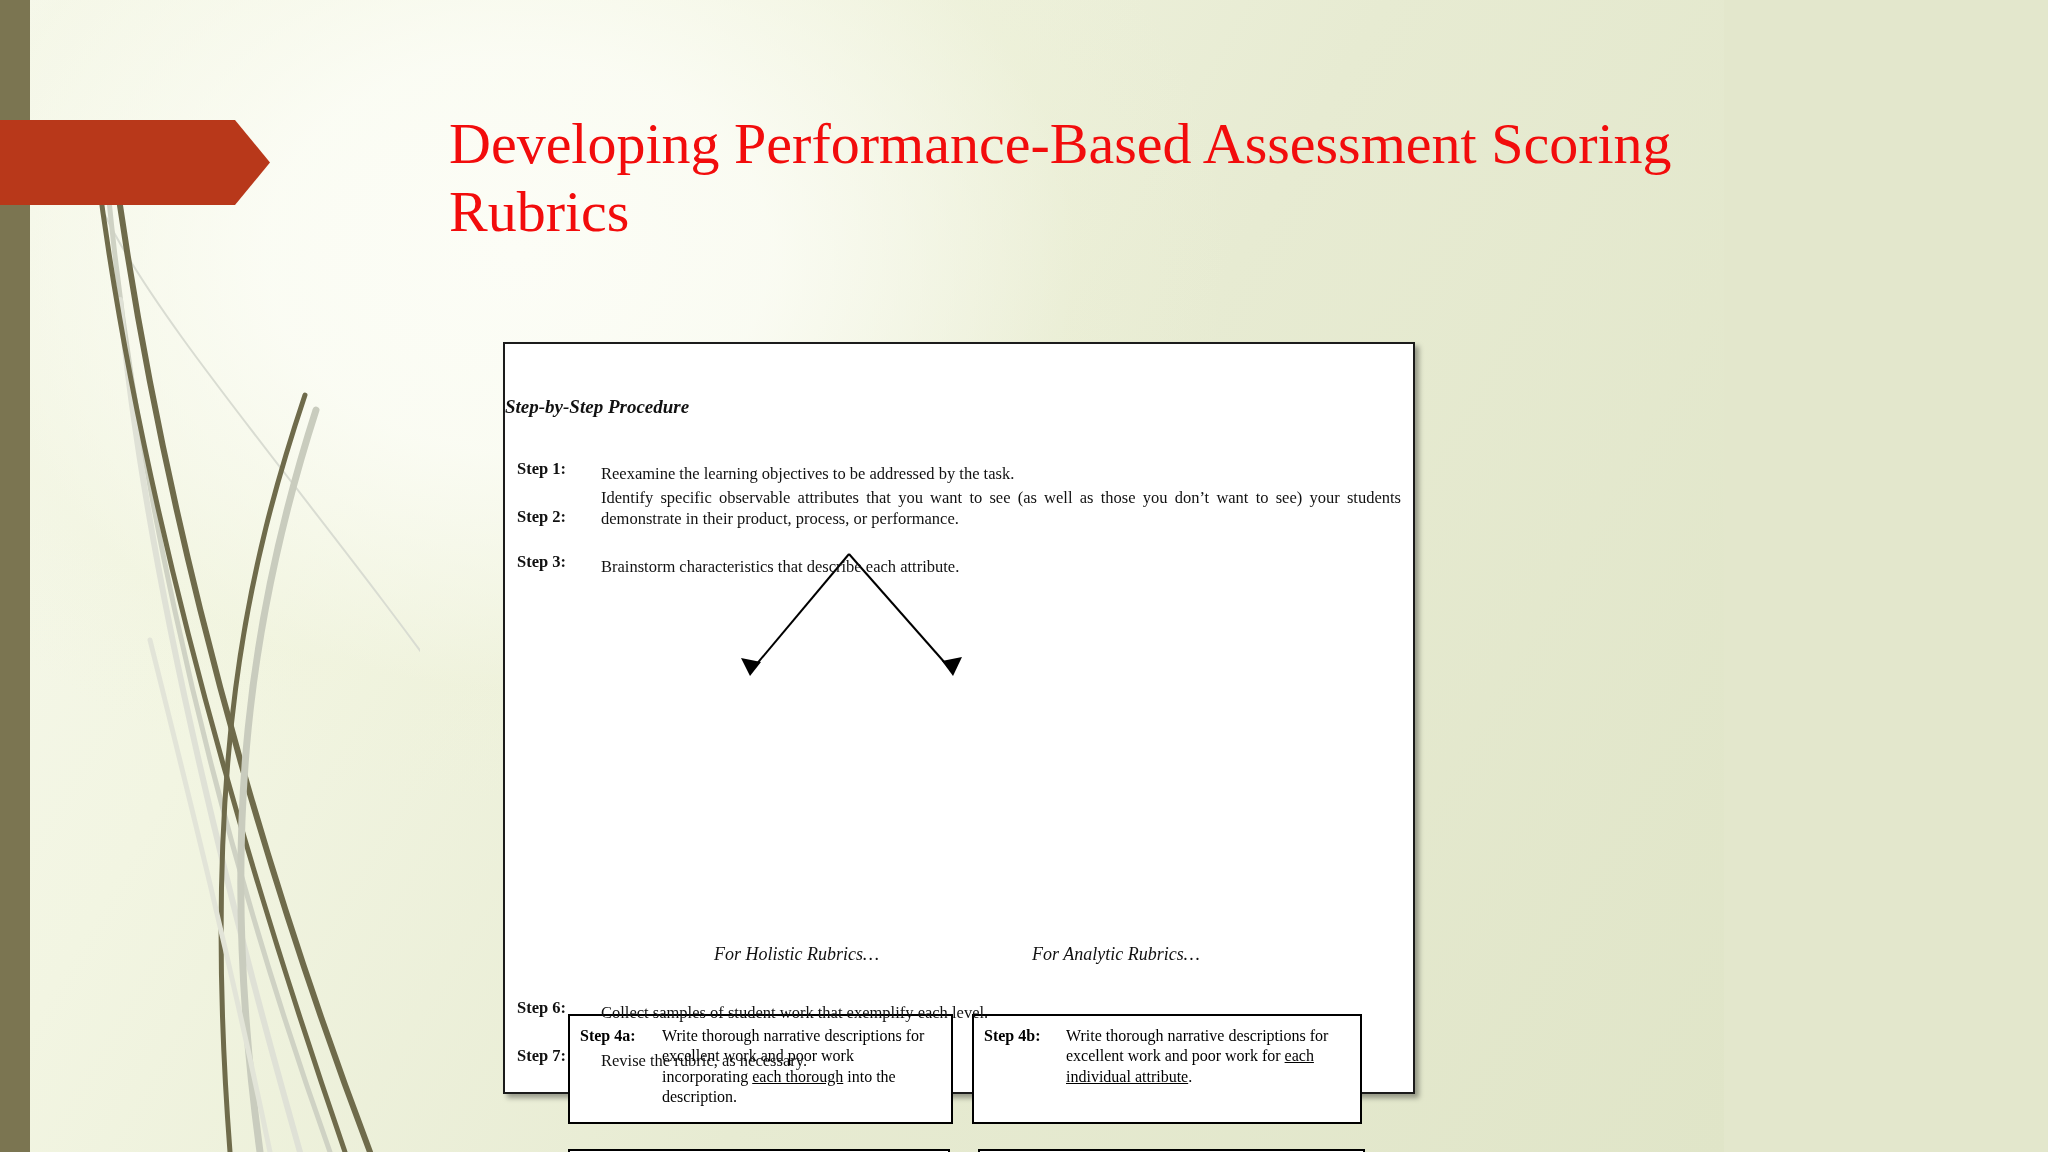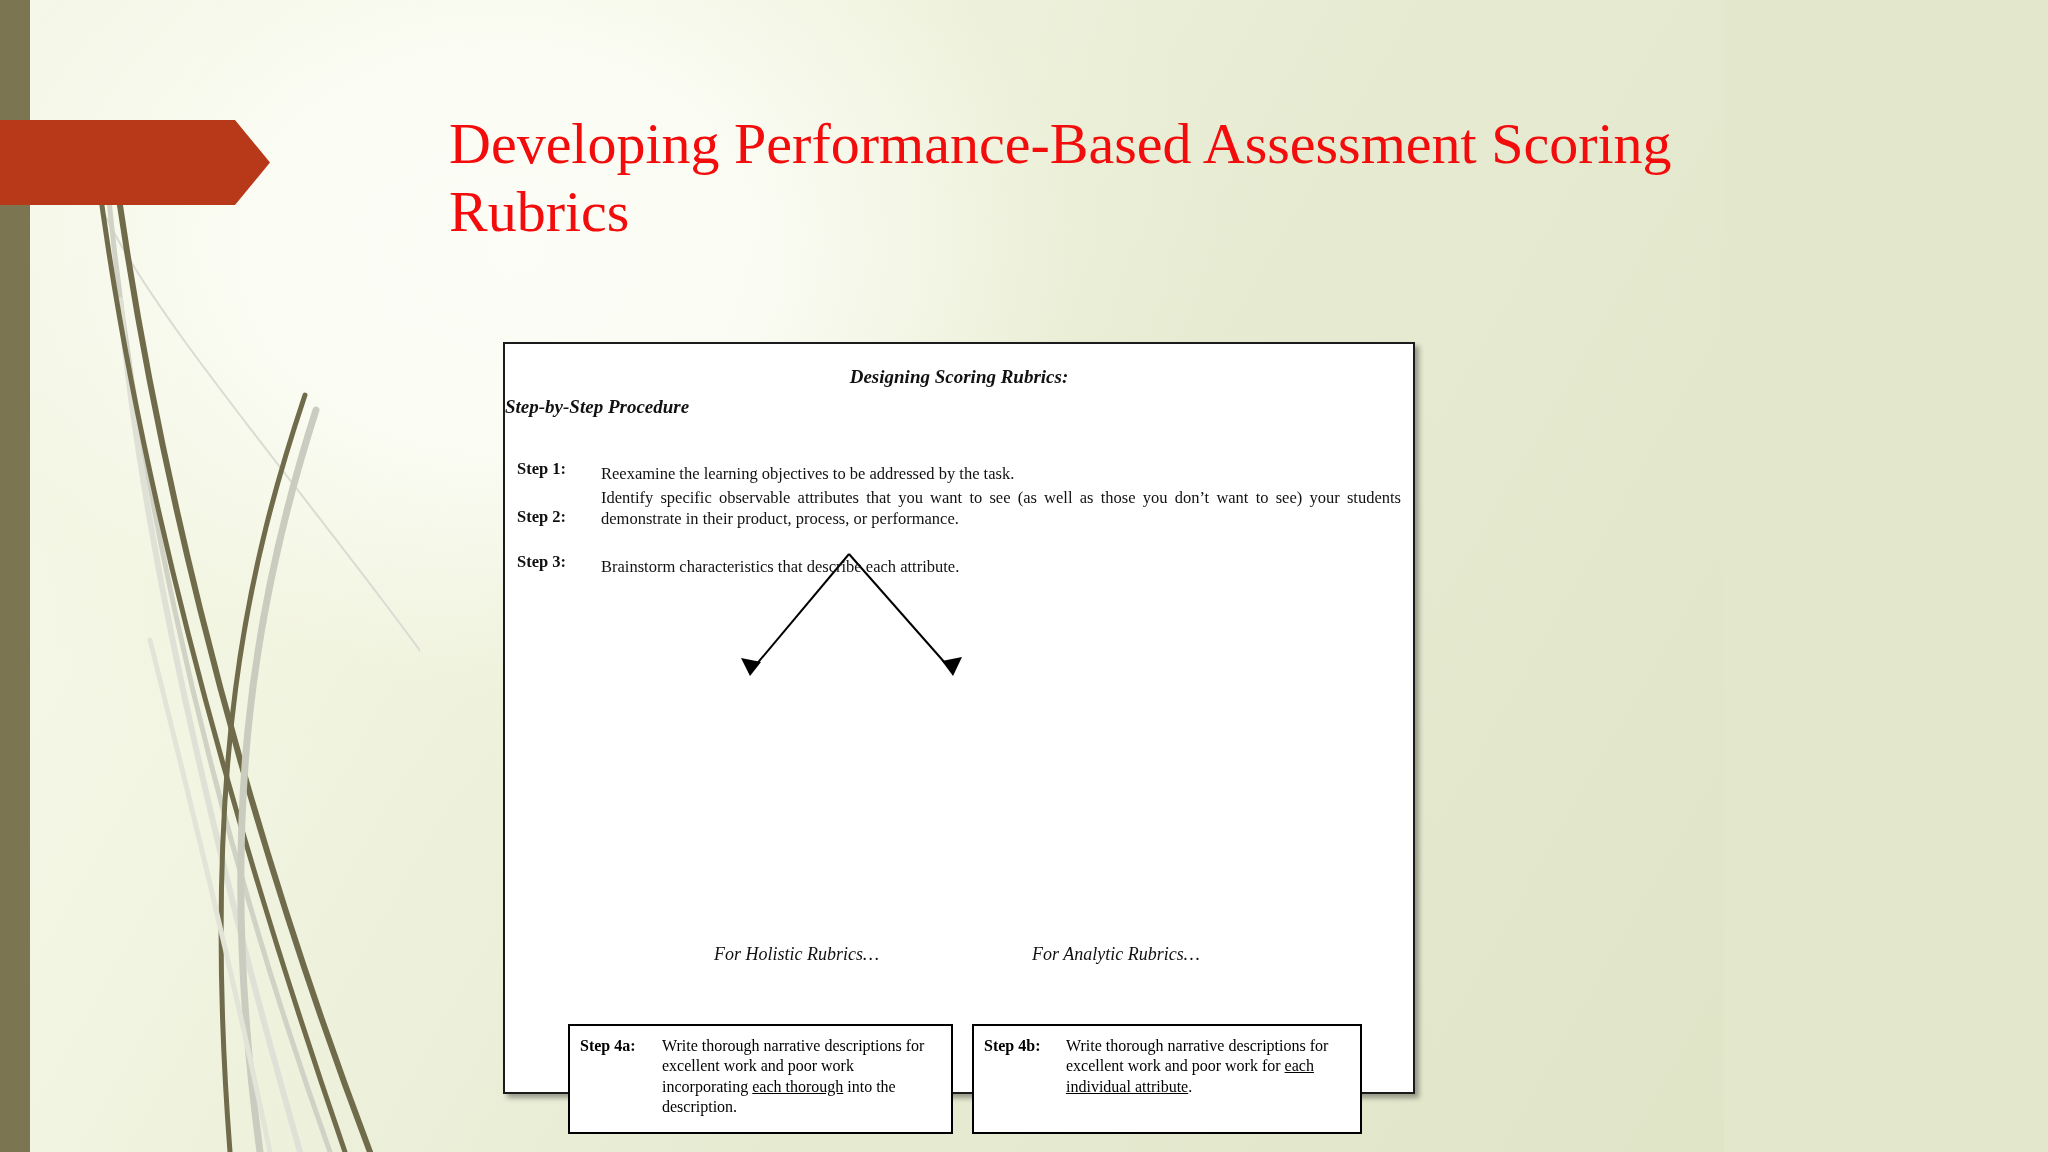--- a/index.html
+++ b/index.html
@@ -64,21 +64,21 @@
   
   .branch-label{
     position:absolute;font-style:italic;font-size:18px;color:#111;
     font-family:"Liberation Serif", serif;white-space:nowrap;
   }
   .branch-left{left:209px;top:600px;}
   .branch-right{left:527px;top:600px;}
   
   .fbox{
     position:absolute;border:2px solid #000;background:#fff;box-sizing:border-box;
-    display:flex;padding:10px 19px 8px 10px;margin-top:10px;
+    display:flex;padding:10px 19px 8px 10px;
   }
   .fbox .fl{
     flex:0 0 82px;font-weight:bold;font-size:16px;color:#000;line-height:1.27;
     font-family:"Liberation Serif", serif;
   }
   .fbox .ft{
     flex:1;font-size:16px;color:#000;line-height:1.27;
     font-family:"Liberation Serif", serif;
   }
   .u{text-decoration:underline;}
@@ -138,21 +138,20 @@
         <polygon points="660,805 652,788 668,788" fill="#000"></polygon>
 
         <g stroke="#000" stroke-width="2" fill="none">
           <path d="M252 915 L 330 1000"></path>
           <path d="M660 915 L 585 1000"></path>
         </g>
         <polygon points="333,1004 320,990 340,986" fill="#000"></polygon>
         <polygon points="581,1004 575,986 595,991" fill="#000"></polygon>
       </svg>
 
-      <div class="doc-title">Designing Scoring Rubrics:</div>
       <div class="doc-subtitle">Step-by-Step Procedure</div>
 
       <div class="steps-top">
         <div class="step-row">
           <div class="step-label">Step 1:</div>
           <div class="step-text nojust">Reexamine the learning objectives to be addressed by the task.</div>
         </div>
         <div class="step-row">
           <div class="step-label">Step 2:</div>
           <div class="step-text">Identify specific observable attributes that you want to see (as well as those you don’t want to see) your students demonstrate in their product, process, or performance.</div>
@@ -176,16 +175,26 @@
       </div>
       <div class="fbox" id="box5a">
         
         
       </div>
       <div class="fbox" id="box5b">
         
         
       </div>
 
+      <div class="steps-bottom">
+        <div class="step-row">
+          <div class="step-label">Step 6:</div>
+          <div class="step-text nojust">Collect samples of student work that exemplify each level.</div>
+        </div>
+        <div class="step-row">
+          <div class="step-label">Step 7:</div>
+          <div class="step-text nojust">Revise the rubric, as necessary.</div>
+        </div>
+      </div>
 
     </div>
   </div>
 </div>
 
 </body></html>

